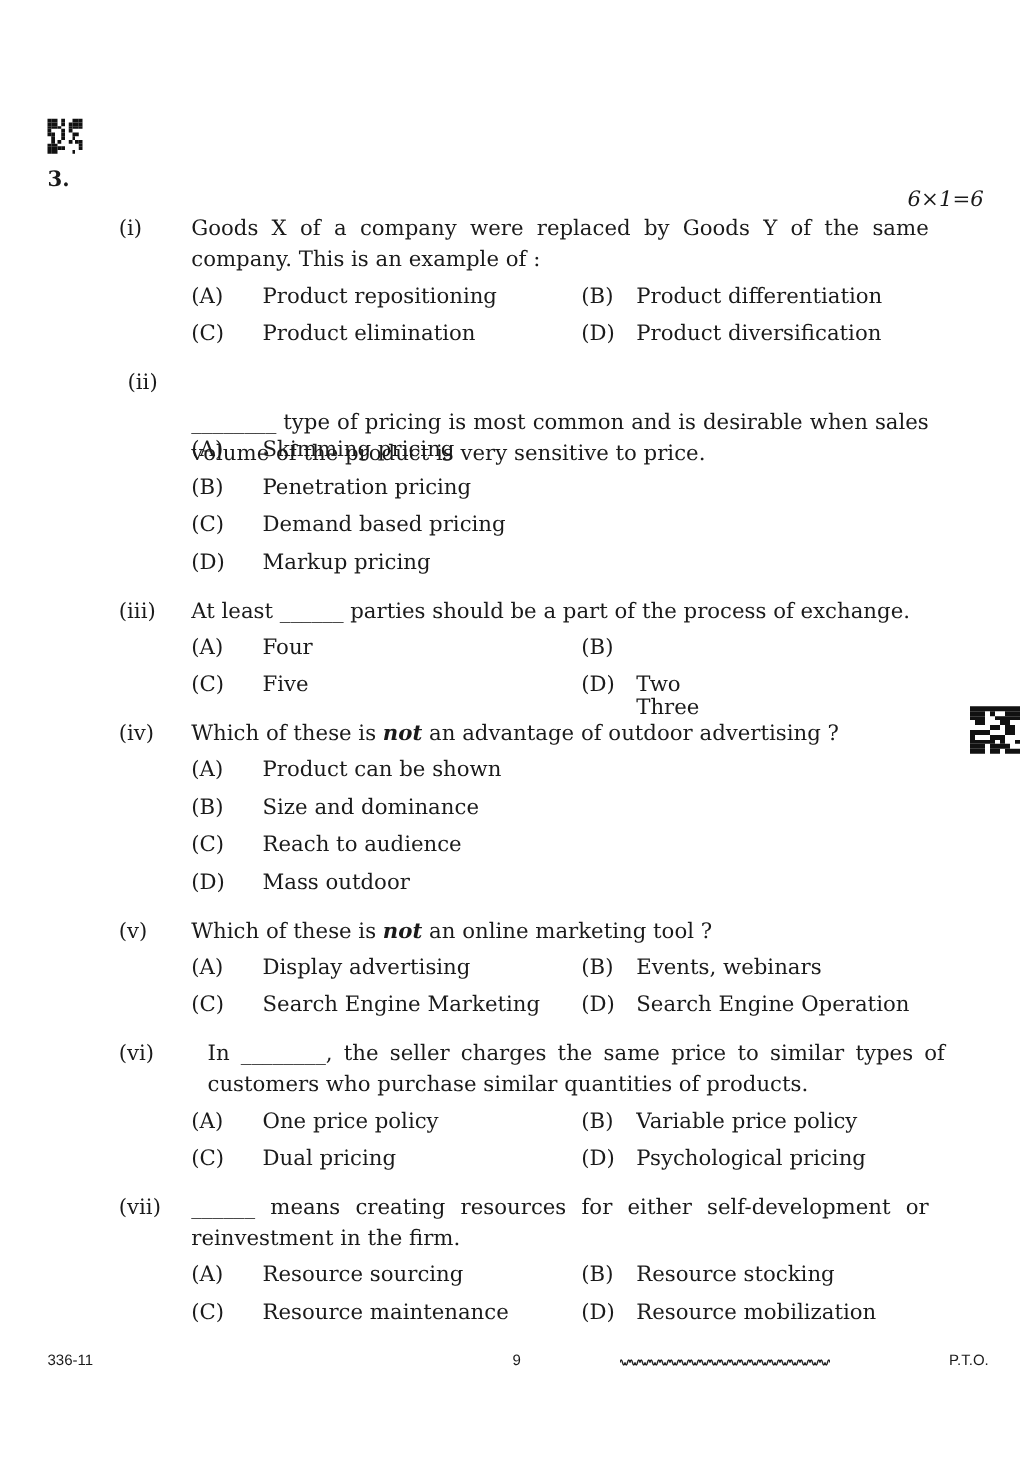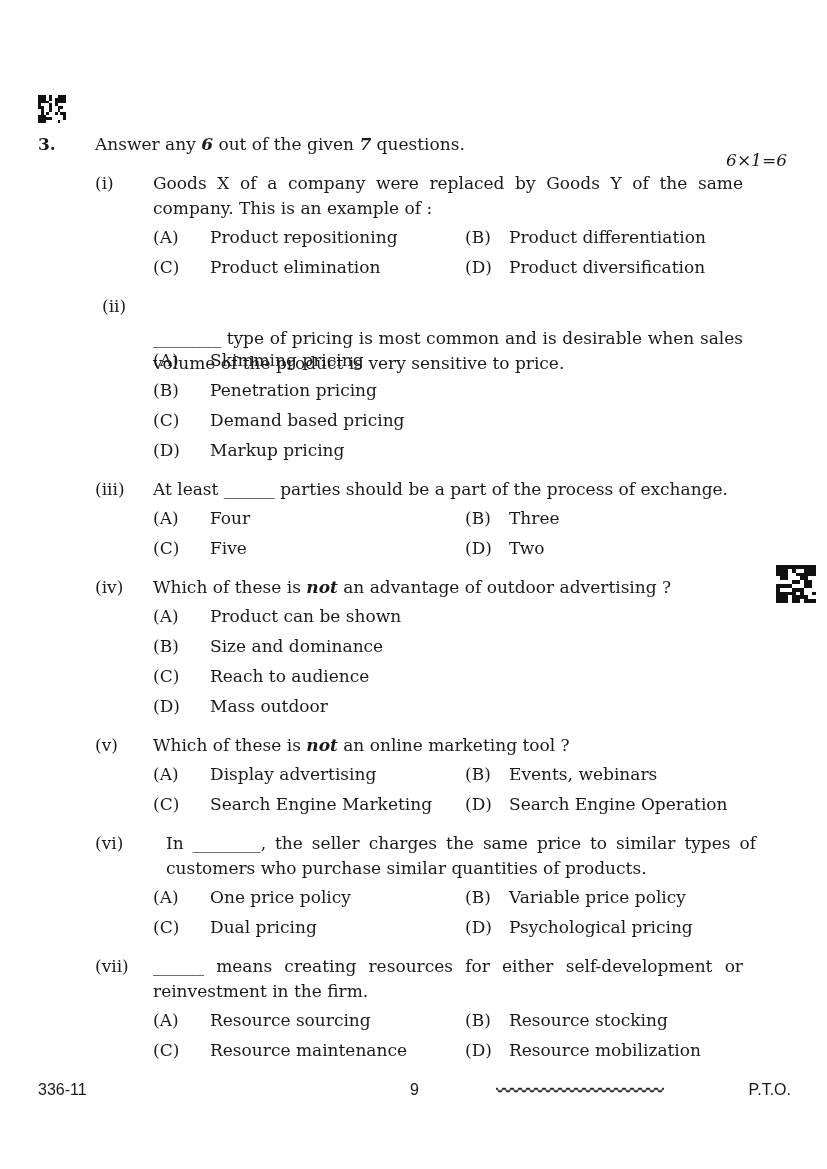--- a/index.html
+++ b/index.html
@@ -43,21 +43,21 @@
       position: absolute; left: 58px; width: 590px;
       text-align: justify; line-height: 25px;
     }
     .opt { position: absolute; height: 24px; }
     .opt .ol { position: absolute; left: 0; top: 0; }
     .opt .ot { position: absolute; left: 57px; top: 0; white-space: nowrap; }
 
     .footer {
       position: absolute; top: 1081px; left: 38px; right: 36px; height: 24px;
       font-family: "Liberation Sans", "DejaVu Sans", sans-serif;
-      font-size: 16px;
+      font-size: 12px;
     }
     .f-code { position: absolute; left: 0; top: 0; }
     .f-page { position: absolute; left: 372px; top: 0; }
     .f-wavy { position: absolute; left: 458px; top: 3px; width: 168px; height: 12px; }
     .f-pto { position: absolute; right: 0; top: 0; }
   </style>
 </head>
 <body>
 
 <div id="qr-top" class="qr">
@@ -260,21 +260,20 @@
     <span class="on"></span>
     <span class="on"></span>
     <span></span>
     <span class="on"></span>
     <span class="on"></span>
     <span class="on"></span>
   </div>
 
 <div class="q-head">
   <span class="q-num">3.</span>
-  <span class="q-instr"><span>Answer any </span><span class="bi">6</span><span> out of the given </span><span class="bi">7</span><span> questions.</span></span>
   <span class="q-marks">6×1=6</span>
 </div>
 
 <div id="subs">
     <div class="sub" style="top: 173px;">
       <span class="sub-num">(i)</span>
       <div class="stem" style="top: -2px;">Goods X of a company were replaced by Goods Y of the same company. This is an example of :</div>
       <div class="opt" style="top: 54px; left: 58px;">
         <span class="ol">(A)</span>
         <span class="ot">Product repositioning</span>
@@ -314,21 +313,21 @@
     </div>
     <div class="sub" style="top: 479px;">
       <span class="sub-num">(iii)</span>
       <div class="stem" style="top: -2px; text-align: left;">At least ______ parties should be a part of the process of exchange.</div>
       <div class="opt" style="top: 29px; left: 58px;">
         <span class="ol">(A)</span>
         <span class="ot">Four</span>
       </div>
       <div class="opt" style="top: 29px; left: 370px;">
         <span class="ol">(B)</span>
-        <span class="ot" style="left: 44px;">Three</span>
+        <span class="ot" style="left: 44px; margin-top: 48px;">Three</span>
       </div>
       <div class="opt" style="top: 59px; left: 58px;">
         <span class="ol">(C)</span>
         <span class="ot">Five</span>
       </div>
       <div class="opt" style="top: 59px; left: 370px;">
         <span class="ol">(D)</span>
         <span class="ot" style="left: 44px;">Two</span>
       </div>
     </div>

